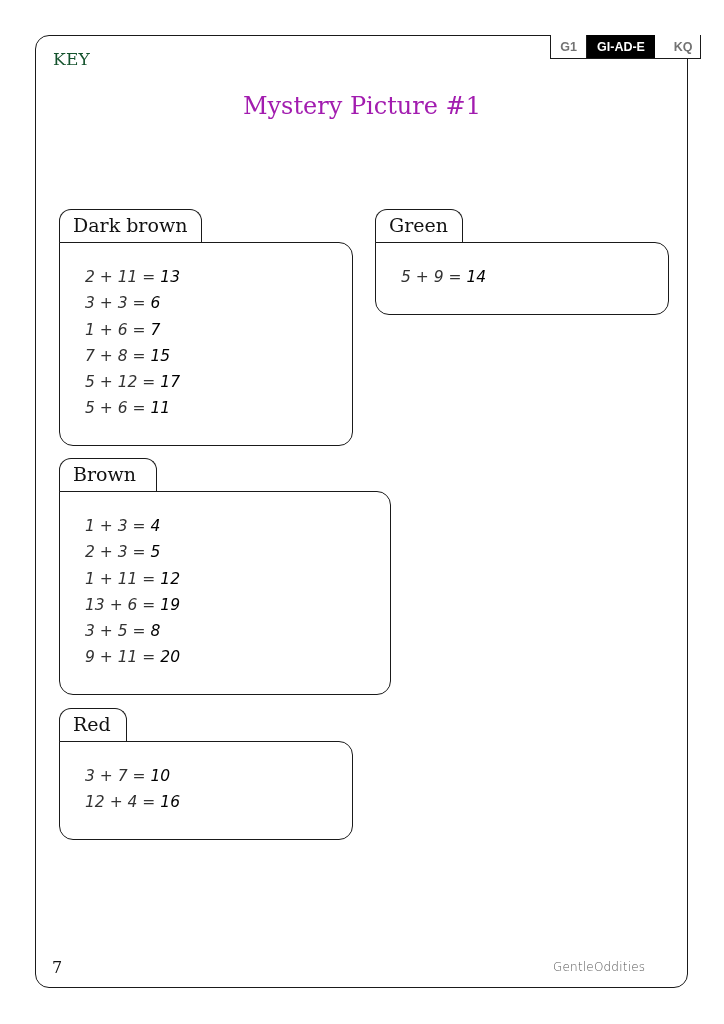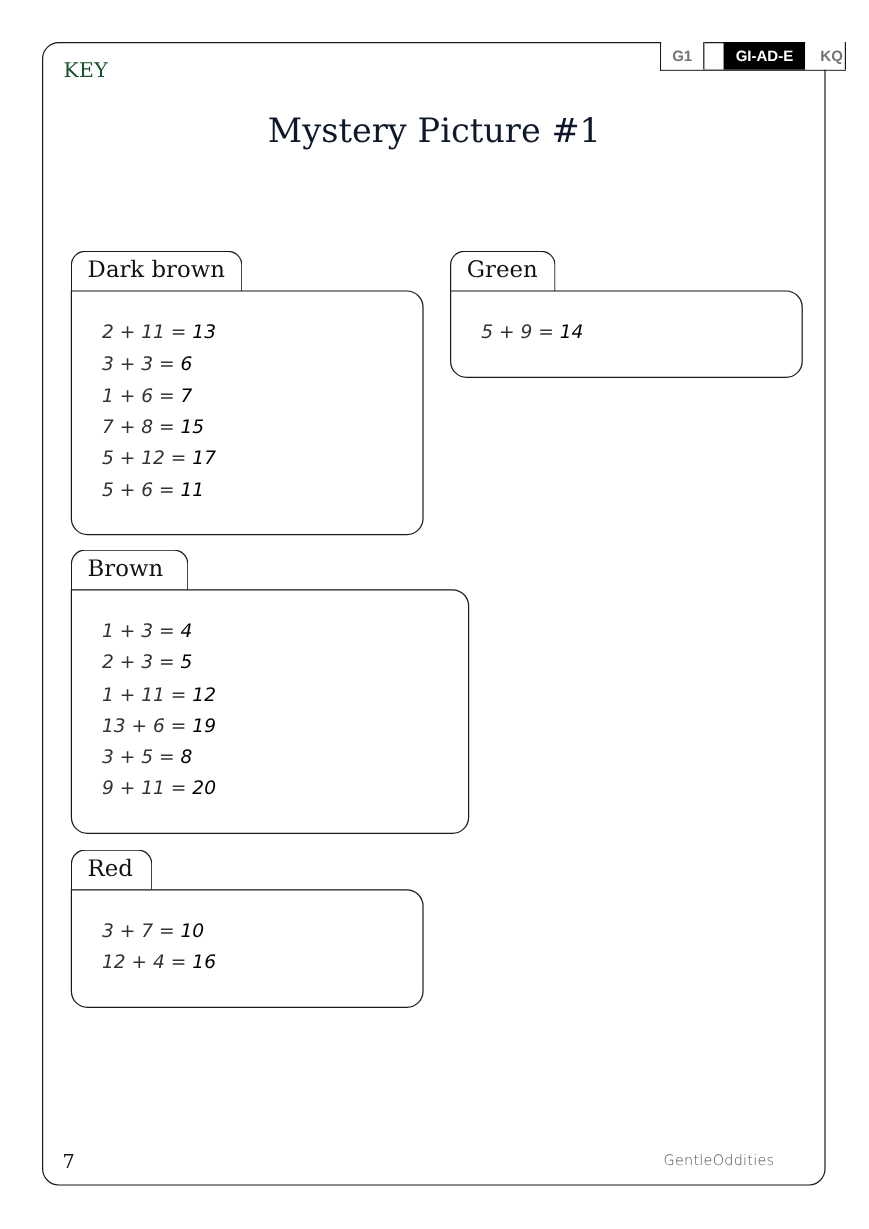--- a/index.html
+++ b/index.html
@@ -26,31 +26,31 @@
       display: flex; height: 24px;
       border: 1.6px solid #1a1a1a; border-top: none; border-right: none;
       box-sizing: border-box;
       font-family: "Liberation Sans", sans-serif;
       font-weight: bold; font-size: 12.5px;
     }
     .code-tags .tag {
       display: flex; align-items: center; justify-content: center;
       padding: 0 6px; height: 100%; box-sizing: border-box;
     }
-    .code-tags .tag.dark { background: #000; color: #fff; margin-left: 16px; }
+    .code-tags .tag.dark { background: #000; color: #fff; }
     .code-tags .tag.light { background: #fff; color: #737373; }
     .code-tags .tag.g1 { width: 36px; border-right: 1.6px solid #1a1a1a; }
     .code-tags .tag.mid { width: 68px; }
-    .code-tags .tag.kq { width: 34px; border-right: 1.6px solid #1a1a1a; padding-left: 17px; }
+    .code-tags .tag.kq { width: 46px; border-right: 1.6px solid #1a1a1a; padding-left: 17px; }
 
     .page-title {
       position: absolute; left: 0; width: 724px; top: 92px;
       text-align: center;
       font-family: "DejaVu Serif", serif;
-      font-size: 28px; color: #0f172a;
+      font-size: 24px; color: #a21caf;
     }
 
     .key-box { position: absolute; }
     .key-box .tab {
       position: absolute; left: 0; top: 0;
       height: 36px;
       border: 1.6px solid #1a1a1a; border-bottom: none;
       border-radius: 12px 12px 0 0;
       box-sizing: border-box; background: #fff;
       font-family: "DejaVu Serif", serif;

